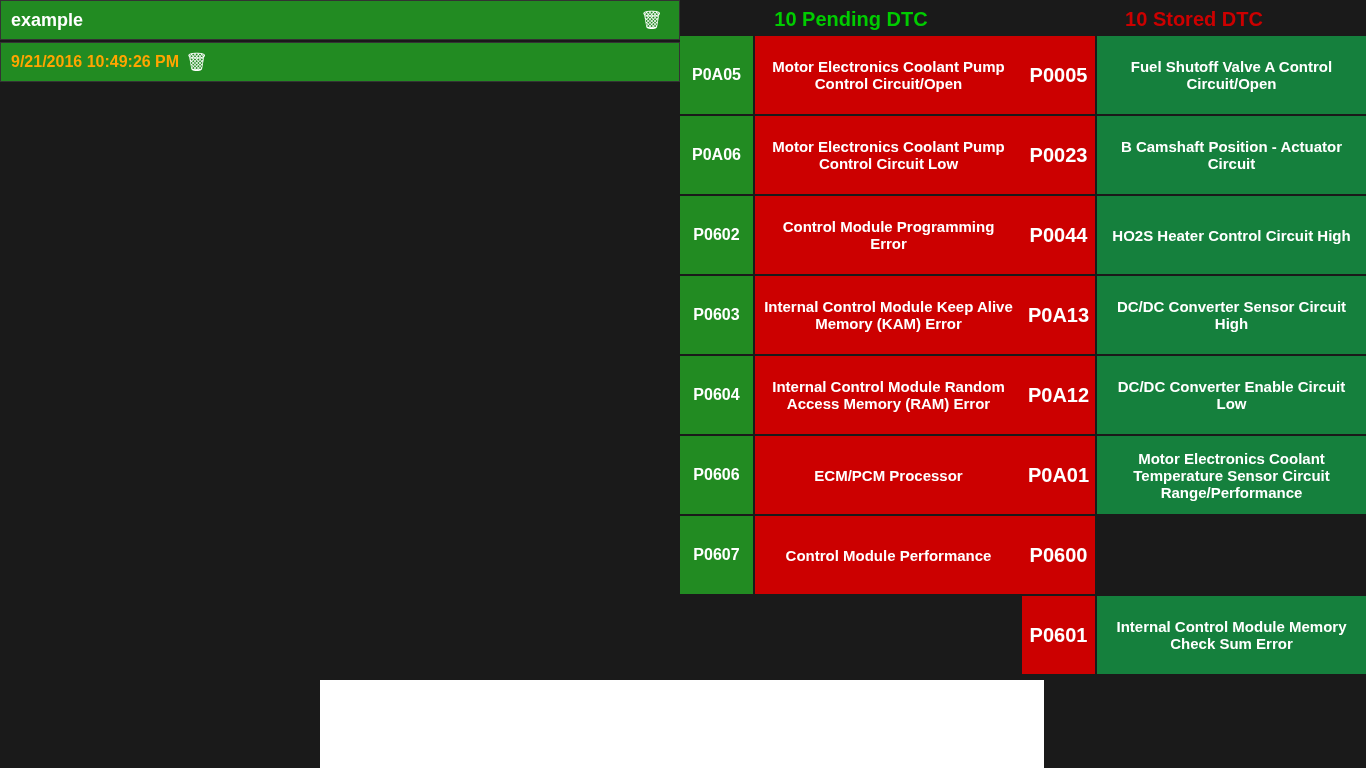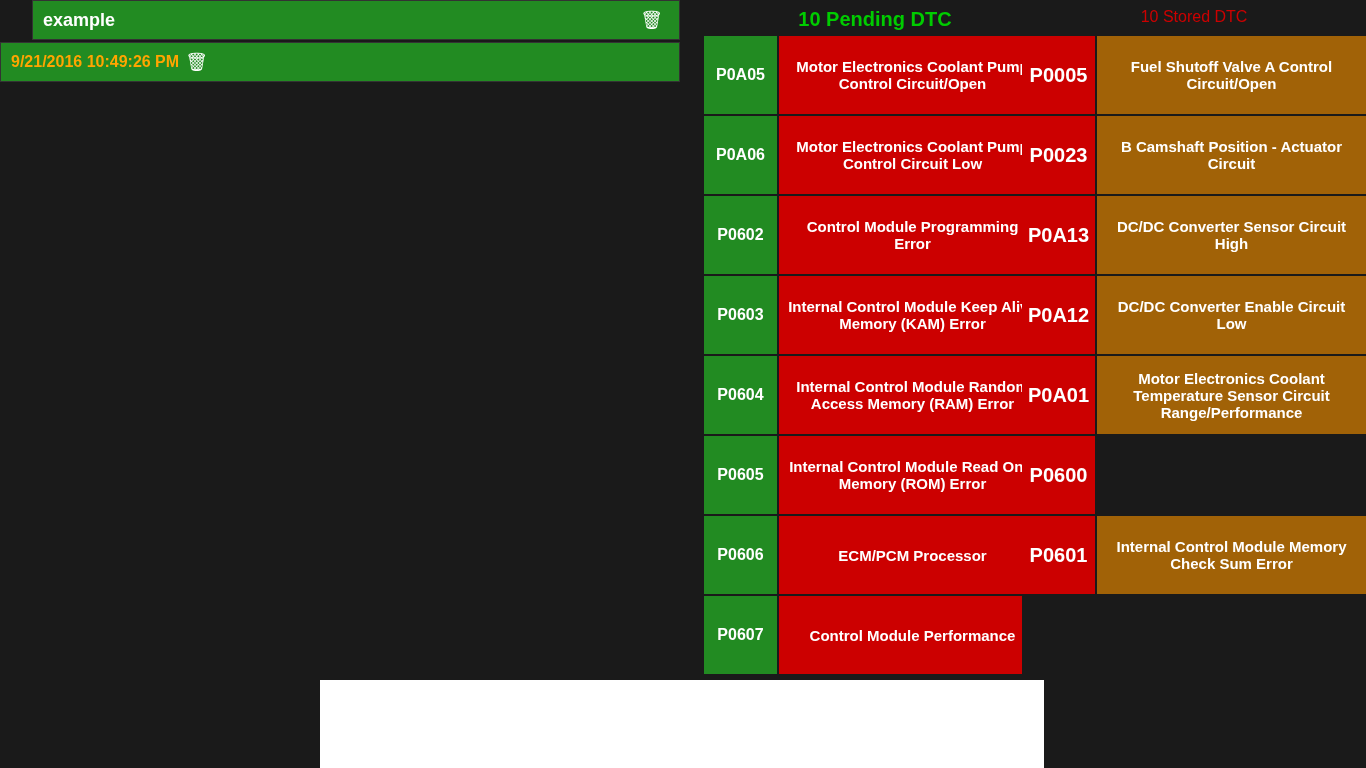--- a/index.html
+++ b/index.html
@@ -22,21 +22,20 @@
       background: #1a1a1a;
     }
 
     .header-bar {
       background: #228B22;
       display: flex;
       align-items: center;
       justify-content: space-between;
       padding: 6px 10px;
       border: 1px solid #333;
-      margin-left: 32px;
     }
 
     .header-bar .title {
       color: white;
       font-size: 18px;
       font-weight: bold;
     }
 
     .trash-btn {
       background: none;
@@ -69,21 +68,21 @@
       bottom: 0;
       left: 320px;
       width: 724px;
       height: 88px;
       background: white;
     }
 
     
     .pending-panel {
       position: absolute;
-      left: 704px;
+      left: 680px;
       top: 0;
       width: 342px;
       height: 680px;
       background: #1a1a1a;
     }
 
     .pending-header {
       background: #1a1a1a;
       color: #00CC00;
       font-size: 20px;
@@ -148,22 +147,22 @@
       left: 1022px;
       top: 0;
       width: 344px;
       height: 680px;
       background: #1a1a1a;
     }
 
     .stored-header {
       background: #1a1a1a;
       color: #CC0000;
-      font-size: 16px;
-      font-weight: normal;
+      font-size: 20px;
+      font-weight: bold;
       text-align: center;
       padding: 8px 0;
       height: 36px;
     }
 
     .stored-list {
       overflow-y: auto;
       height: calc(680px - 36px);
     }
 
@@ -192,21 +191,21 @@
       align-items: center;
       justify-content: center;
       width: 75px;
       min-width: 75px;
       border-right: 2px solid #1a1a1a;
       padding: 4px;
       text-align: center;
     }
 
     .stored-desc {
-      background: #a16207;
+      background: #15803d;
       color: white;
       font-size: 15px;
       font-weight: bold;
       display: flex;
       align-items: center;
       justify-content: center;
       text-align: center;
       flex: 1;
       padding: 6px 8px;
     }
@@ -248,24 +247,20 @@
       </div>
       <div class="dtc-row">
         <div class="dtc-code">P0603</div>
         <div class="dtc-desc">Internal Control Module Keep Alive Memory (KAM) Error</div>
       </div>
       <div class="dtc-row">
         <div class="dtc-code">P0604</div>
         <div class="dtc-desc">Internal Control Module Random Access Memory (RAM) Error</div>
       </div>
       <div class="dtc-row">
-        <div class="dtc-code">P0605</div>
-        <div class="dtc-desc">Internal Control Module Read Only Memory (ROM) Error</div>
-      </div>
-      <div class="dtc-row">
         <div class="dtc-code">P0606</div>
         <div class="dtc-desc">ECM/PCM Processor</div>
       </div>
       <div class="dtc-row">
         <div class="dtc-code">P0607</div>
         <div class="dtc-desc">Control Module Performance</div>
       </div>
     </div>
 </div>
 
@@ -274,20 +269,24 @@
   <div class="stored-list" id="stored-list">
   <div class="stored-row">
         <div class="stored-code">P0005</div>
         <div class="stored-desc">Fuel Shutoff Valve A Control Circuit/Open</div>
       </div>
       <div class="stored-row">
         <div class="stored-code">P0023</div>
         <div class="stored-desc">B Camshaft Position - Actuator Circuit</div>
       </div>
       <div class="stored-row">
+        <div class="stored-code">P0044</div>
+        <div class="stored-desc">HO2S Heater Control Circuit High</div>
+      </div>
+      <div class="stored-row">
         <div class="stored-code">P0A13</div>
         <div class="stored-desc">DC/DC Converter Sensor Circuit High</div>
       </div>
       <div class="stored-row">
         <div class="stored-code">P0A12</div>
         <div class="stored-desc">DC/DC Converter Enable Circuit Low</div>
       </div>
       <div class="stored-row">
         <div class="stored-code">P0A01</div>
         <div class="stored-desc">Motor Electronics Coolant Temperature Sensor Circuit Range/Performance</div>

